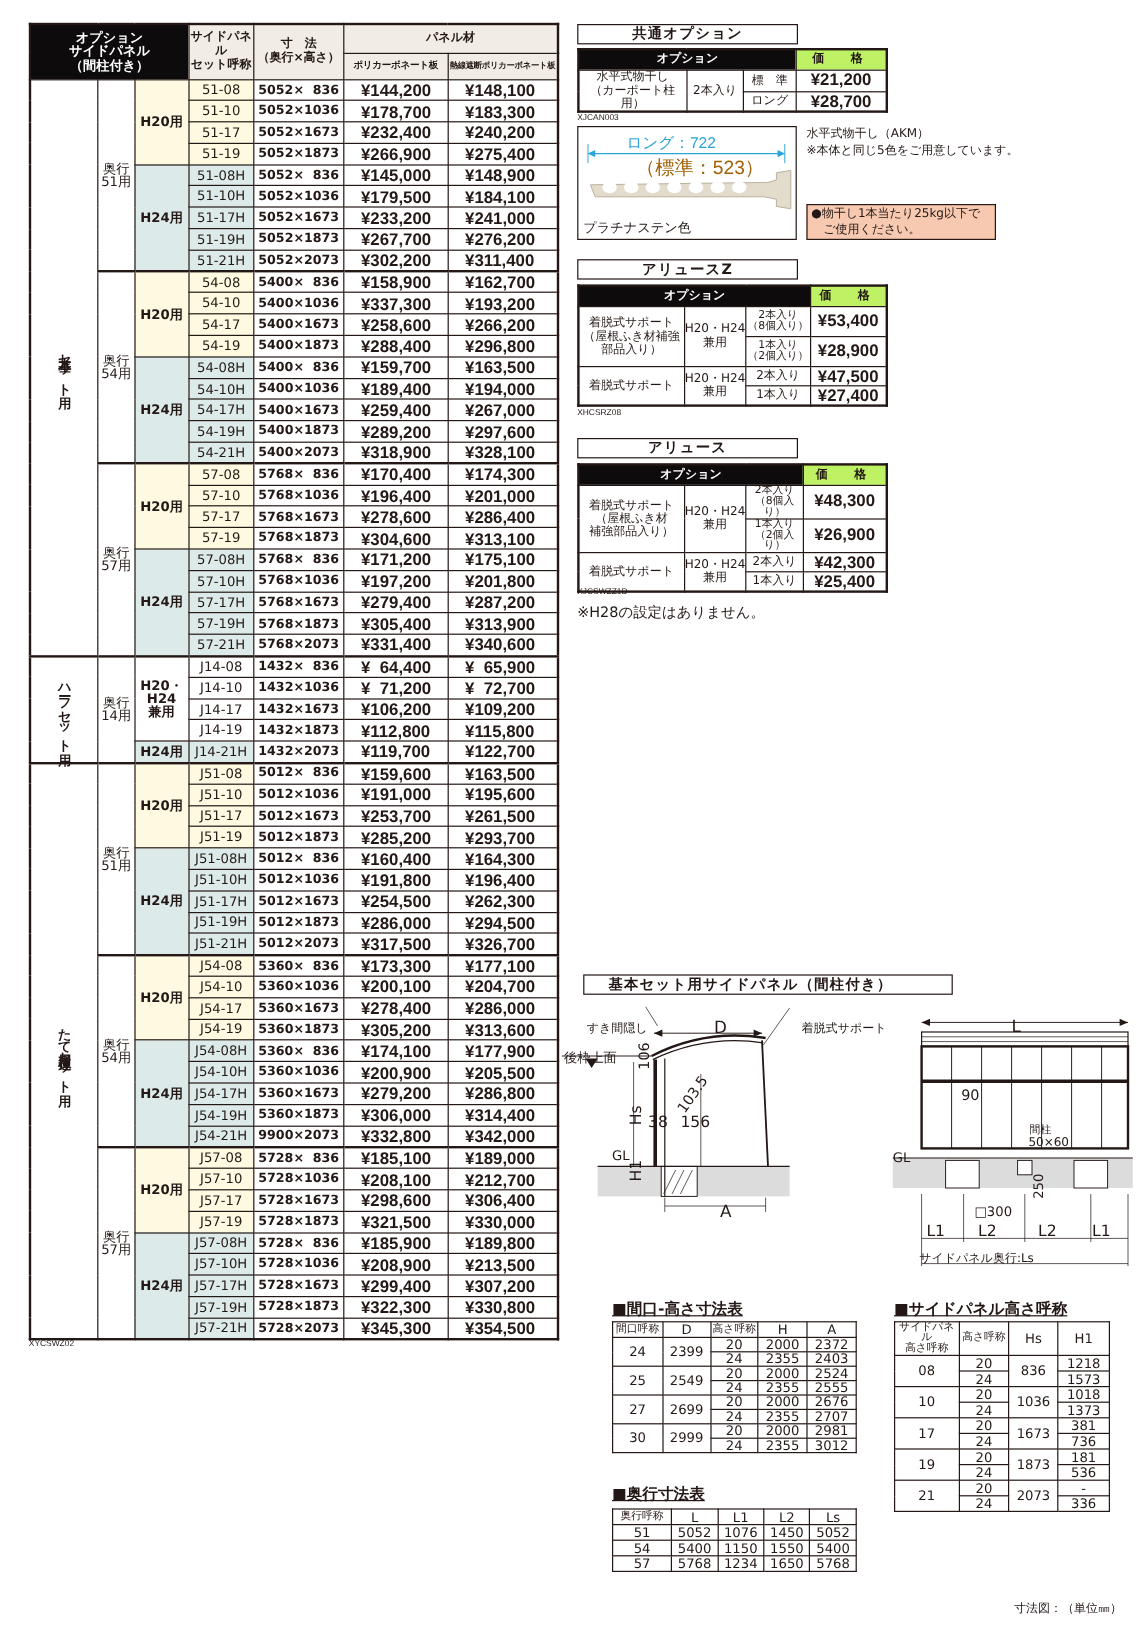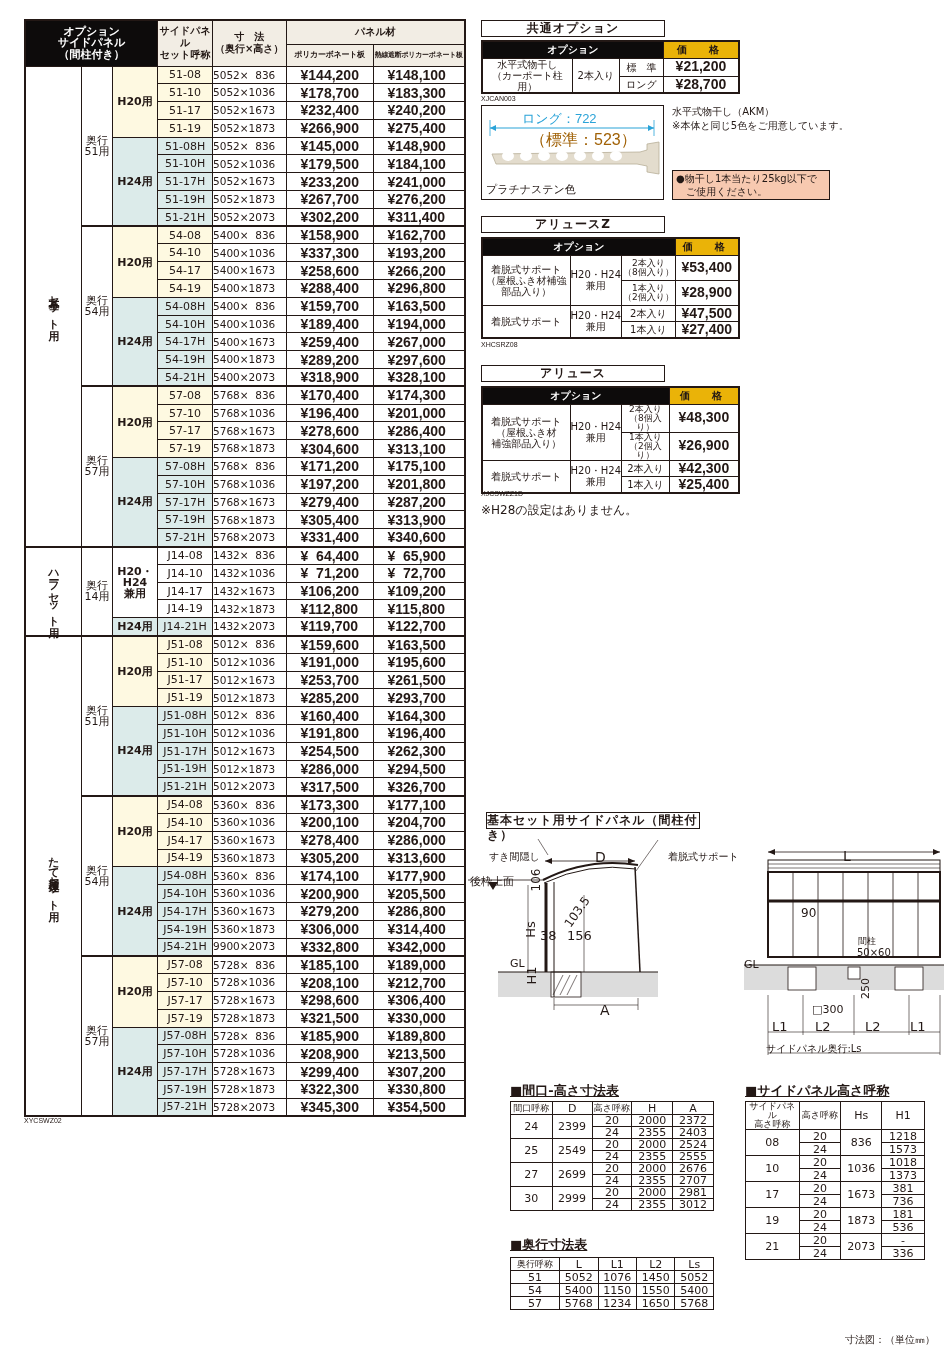--- a/index.html
+++ b/index.html
@@ -8,39 +8,39 @@
 
   
   table { border-collapse: collapse; }
   #main-table { position: absolute; left: 24px; top: 19px; width: 442px; border: 2px solid #231815; }
   #main-table td, #main-table th { border: 1px solid #231815; text-align: center; padding: 0; line-height: 1; }
   #main-table .hdr-black { background: #0d0b0b; color: #fff; font-weight: bold; font-size: 11px; line-height: 1.05; }
   #main-table .hdr-gray { background: #f2ede4; font-size: 10px; line-height: 1.2; }
   #main-table .hdr-small { background: #f2ede4; font-size: 8px; white-space: nowrap; letter-spacing: -0.3px; }
   #main-table tr.data td { height: 17.8px; }
   #main-table .code { font-size: 11px; }
-  #main-table .dim { font-size: 10.5px; text-align: left; padding-left: 0; white-space: pre; }
+  #main-table .dim { font-size: 10.5px; text-align: center; padding-left: 0; white-space: pre; font-weight: bold; }
   #main-table .price { font-size: 14px; font-weight: bold; text-align: left; padding-left: 14px; white-space: pre; font-family: "Liberation Sans", sans-serif; }
   .yellow { background: #fef9e1; }
   .blue { background: #dcebea; }
   .vtext { writing-mode: vertical-rl; text-orientation: upright; font-size: 11px; font-weight: bold; letter-spacing: -1px; }
   .group { font-size: 11px; font-weight: normal; line-height: 1.15; }
   .htype { font-size: 11px; font-weight: bold; line-height: 1.2; }
   .sep-thick td { border-top: 2px solid #231815 !important; }
 
   .tiny-code { font-size: 7px; color: #231815; font-family: "Liberation Sans", sans-serif; }
 
   
   .sec-title { position: absolute; border: 1px solid #231815; text-align: center; font-size: 12px; font-weight: bold; height: 17px; line-height: 15px; letter-spacing: 1px; }
 
   
   .opt-table { position: absolute; border: 2px solid #231815; }
   .opt-table td { border: 1px solid #231815; text-align: center; font-size: 10px; line-height: 1.1; padding: 0; }
   .opt-table .oh { background: #0d0b0b; color: #fff; font-weight: bold; font-size: 10px; height: 17px; }
-  .opt-table .ph { background: #eab308; font-weight: bold; font-size: 10px; letter-spacing: 6px; }
+  .opt-table .ph { background: #bef264; font-weight: bold; font-size: 10px; letter-spacing: 6px; }
   .opt-table .pv { font-size: 14px; font-weight: bold; font-family: "Liberation Sans", sans-serif; }
   .opt-table .sm { font-size: 9px; line-height: 1; }
 
   
   .dim-table { position: absolute; border: 1px solid #231815; }
   .dim-table td { border: 1px solid #231815; text-align: center; font-size: 11px; padding: 0; line-height: 1; }
   .dim-table .dh { font-size: 9px; }
   .sub-title { position: absolute; font-size: 13px; font-weight: bold; text-decoration: underline; }
 </style>
 </head>
@@ -647,21 +647,21 @@
   </tr>
   <tr style="height:16px">
     <td>1本入り</td>
     <td class="pv">¥25,400</td>
   </tr>
 </tbody>
   </table>
 <div class="abs tiny-code" style="left:481px;top:490px">XJCSWZZ1D</div>
 <div class="abs" style="left:481px;top:502px;font-size:12px">※H28の設定はありません。</div>
 
-<div class="sec-title" style="left:486px;top:812px;width:214px;text-align:left;">基本セット用サイドパネル（間柱付き）</div>
+<div class="sec-title" style="left:486px;top:812px;width:308px;text-align:left;padding-left:20px">基本セット用サイドパネル（間柱付き）</div>
 
 <svg class="abs" style="left:468px;top:835px" width="480" height="230" viewBox="0 0 480 230">
 
   <rect x="30" y="137" width="160" height="25" fill="#dcdcdc"></rect>
   <rect x="83" y="137" width="30" height="25" fill="#fff" stroke="#231815" stroke-width="0.8"></rect>
   <g stroke="#231815" stroke-width="0.6">
     <line x1="85" y1="160" x2="95" y2="140"></line>
       <line x1="92" y1="160" x2="102" y2="140"></line>
       <line x1="99" y1="160" x2="109" y2="140"></line>
   </g>

